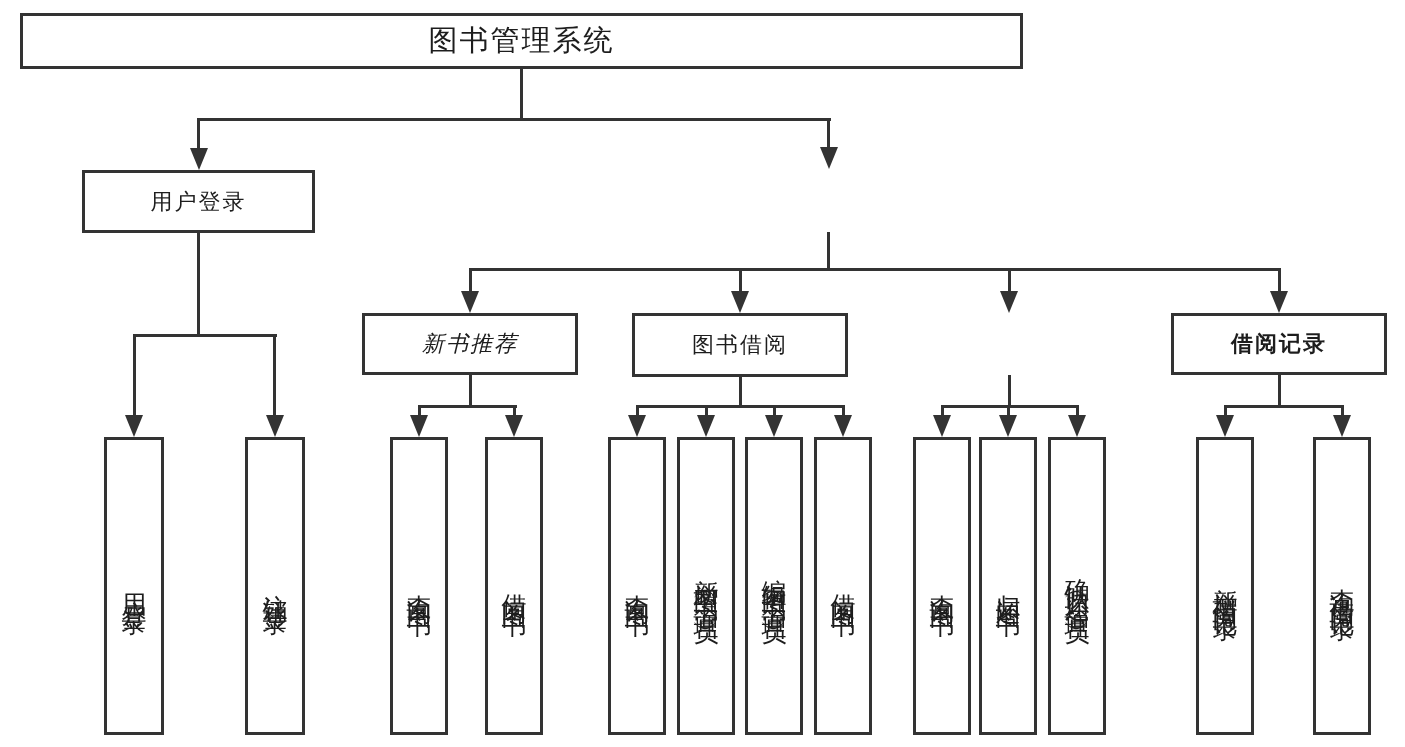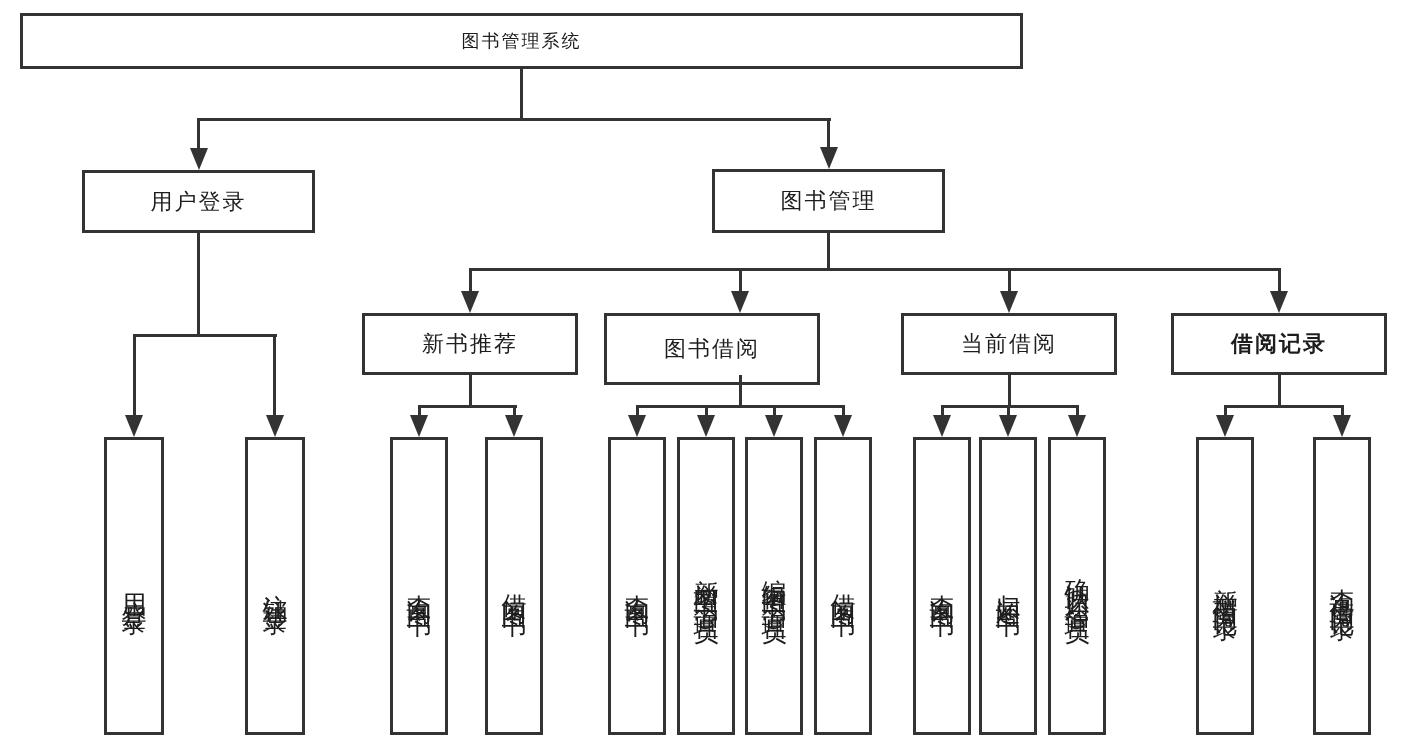--- a/index.html
+++ b/index.html
@@ -12,21 +12,21 @@
   #stage{
     position:relative;width:1405px;height:747px;background:#ffffff;
     overflow:hidden;font-family:"Liberation Sans",sans-serif;
   }
   .box{
     position:absolute;box-sizing:border-box;background:var(--boxbg);
     border:3px solid var(--line);display:flex;align-items:center;justify-content:center;
   }
   .lbl{color:var(--text);white-space:nowrap;}
   .h-lbl{font-size:22px;letter-spacing:2px;}
-  .root-lbl{font-size:18px;letter-spacing:2px;}
+  .root-lbl{font-size:29px;letter-spacing:2px;}
   .v-lbl{
     writing-mode:vertical-rl;text-orientation:mixed;
     font-size:25px;letter-spacing:6px;white-space:normal;line-height:1;
   }
   .ln{position:absolute;background:var(--line);}
   .arr{
     position:absolute;width:0;height:0;
     border-left:9px solid transparent;border-right:9px solid transparent;
     border-top:22px solid var(--line);
   }
@@ -40,32 +40,26 @@
 
 <div id="stage">
 
   <div class="box" style="left:20px;top:13px;width:1003px;height:56px;">
     <span class="lbl root-lbl">图书管理系统</span>
   </div>
 
   <div class="box" style="left:82px;top:170px;width:233px;height:63px;">
     <span class="lbl h-lbl">用户登录</span>
   </div>
-  <div class="box" style="left:712px;top:169px;width:233px;height:64px;">
-    <span class="lbl h-lbl">图书管理</span>
-  </div>
 
-  <div class="box" style="left:362px;top:313px;width:216px;height:62px;">
+  <div class="box" style="left:362px;top:313px;width:216px;height:62px;font-style:italic;">
     <span class="lbl h-lbl">新书推荐</span>
   </div>
-  <div class="box" style="left:604px;top:313px;width:216px;height:72px;">
+  <div class="box" style="left:632px;top:313px;width:216px;height:64px;">
     <span class="lbl h-lbl">图书借阅</span>
-  </div>
-  <div class="box" style="left:901px;top:313px;width:216px;height:62px;">
-    <span class="lbl h-lbl">当前借阅</span>
   </div>
   <div class="box" style="left:1171px;top:313px;width:216px;height:62px;font-weight:bold;">
     <span class="lbl h-lbl">借阅记录</span>
   </div>
 
   <div class="box" style="left:104px;top:437px;width:60px;height:298px;">
     <span class="lbl v-lbl">用户登录</span>
   </div>
   <div class="box" style="left:245px;top:437px;width:60px;height:298px;">
     <span class="lbl v-lbl">注销登录</span>

